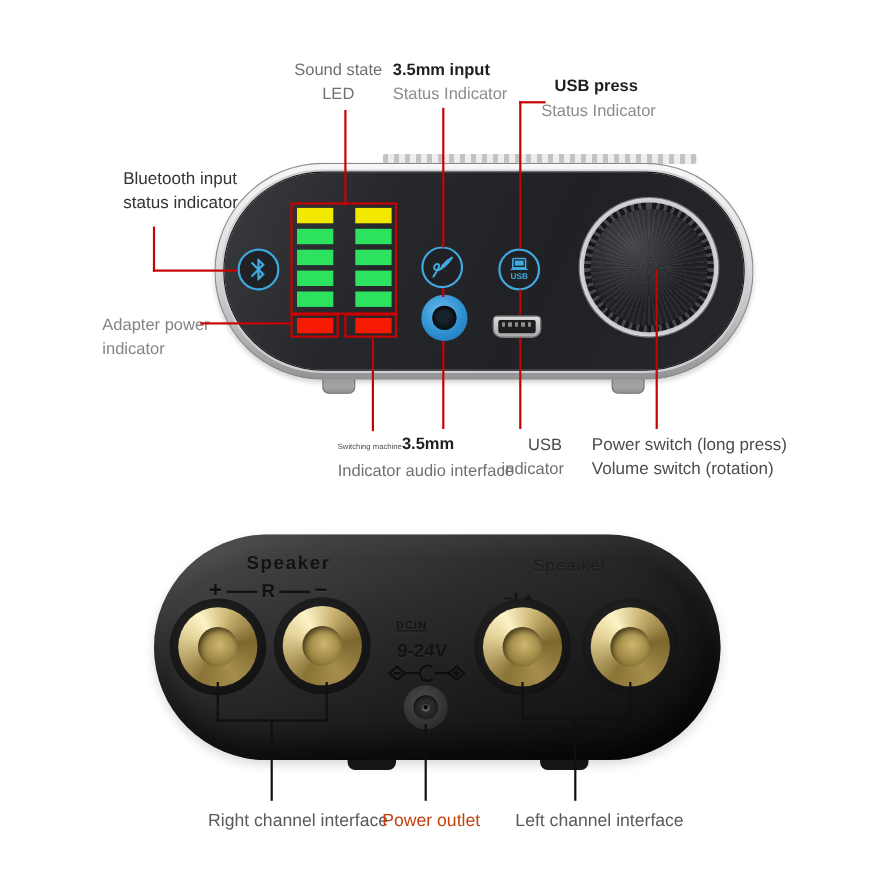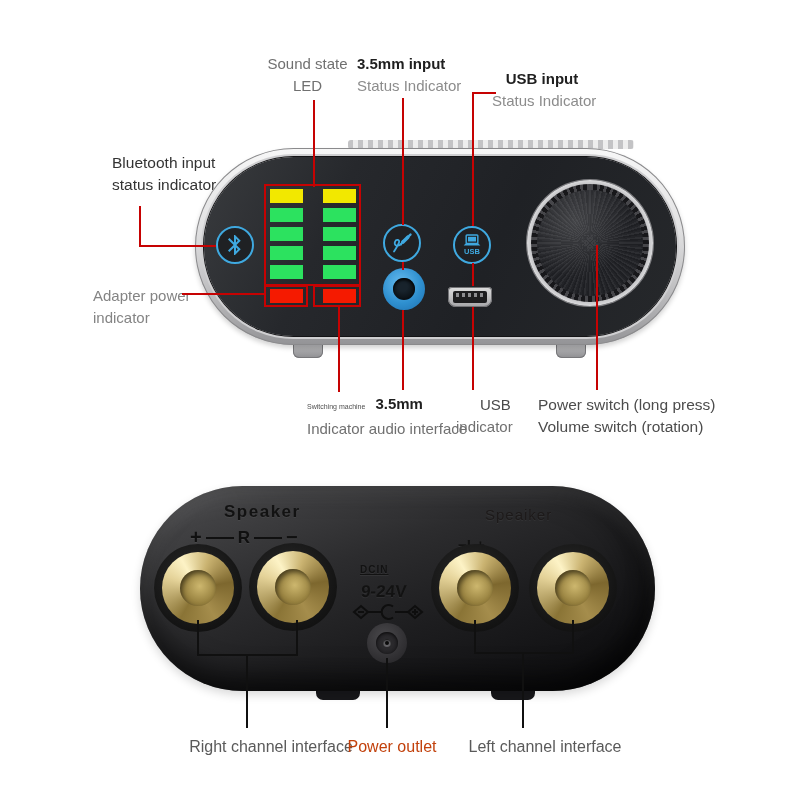--- a/index.html
+++ b/index.html
@@ -84,35 +84,35 @@
 
   <div class="lbl center" style="left:255px;top:53px;width:105px;">
     <div>Sound state</div>
     <div>LED</div>
   </div>
   <div class="lbl" style="left:357px;top:53px;">
     <div class="dark">3.5mm input</div>
     <div class="gray">Status Indicator</div>
   </div>
   <div class="lbl center" style="left:492px;top:68px;width:100px;">
-    <div class="dark">USB input</div>
+    <div class="dark">USB press</div>
     <div class="gray">Status Indicator</div>
   </div>
   <div class="lbl" style="left:88px;top:152px;font-size:15.5px;">
     <div class="mid">Bluetooth input</div>
     <div class="mid">status indicator</div>
   </div>
   <div class="lbl" style="left:93px;top:285px;color:#848484;">
     <div>Adapter power</div>
     <div>indicator</div>
   </div>
   <div class="lbl" style="left:307px;top:393px;">
     <div class="tinyrow">
       <span class="tiny">Switching machine</span>
-      <span class="dark" style="margin-left:10px;">3.5mm</span>
+      <span class="dark" style="margin-left:0;">3.5mm</span>
     </div>
     <div>Indicator audio interface</div>
   </div>
   <div class="lbl" style="left:456px;top:394px;">
     <div class="mid" style="color:#4a4a4a;">USB</div>
     <div>indicator</div>
   </div>
   <div class="lbl" style="left:538px;top:394px;color:#4c4c4c;font-size:15.5px;">
     <div>Power switch (long press)</div>
     <div>Volume switch (rotation)</div>

